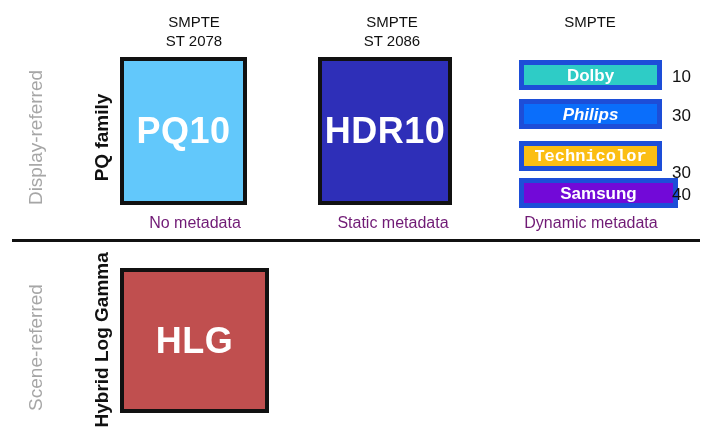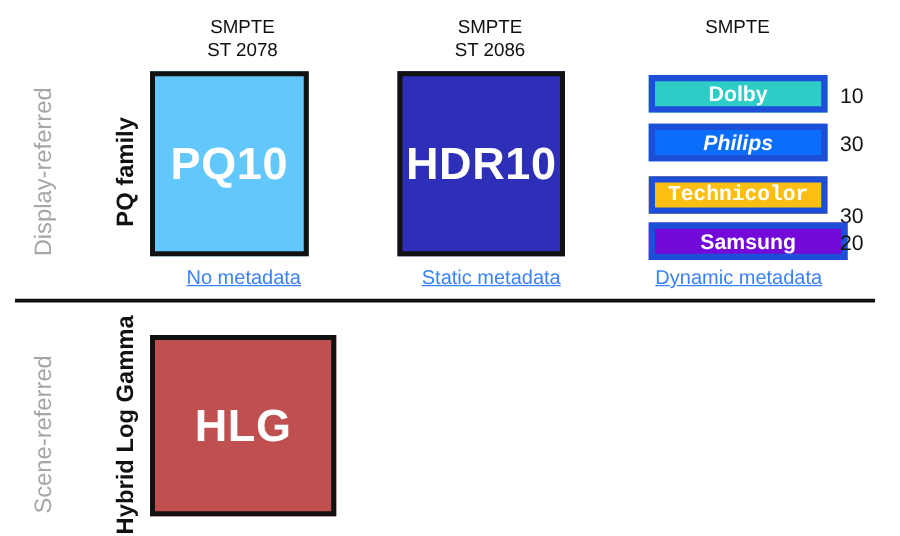--- a/index.html
+++ b/index.html
@@ -61,25 +61,24 @@
     font-size: 36px;
     font-weight: bold;
     letter-spacing: 0.5px;
     line-height: 1;
   }
 
   
   .caption {
     position: absolute;
     text-align: center;
-    color: #3b82f6;
+    color: #701a75;
     font-size: 16px;
     white-space: nowrap;
     line-height: 1;
-    text-decoration: underline;
   }
 
   
   .vendor-bar {
     position: absolute;
     border: 5px solid #1d4ed8;
     box-sizing: border-box;
     display: flex;
     align-items: center;
     justify-content: center;
@@ -147,21 +146,21 @@
   <div class="vendor-num" style="left:672px; top:107px;">30</div>
 
   <div class="vendor-bar" id="bar-2" style="left: 519px; top: 141px; width: 143px; height: 30px; background: rgb(251, 190, 19); font-family: Liberation Mono, monospace;">
     <span class="vendor-bar-label">Technicolor</span>
   </div>
   <div class="vendor-num" style="left:672px; top:164px;">30</div>
 
   <div class="vendor-bar" id="bar-3" style="left: 519px; top: 178px; width: 159px; height: 30px; background: rgb(114, 9, 216);">
     <span class="vendor-bar-label">Samsung</span>
   </div>
-  <div class="vendor-num" style="left:672px; top:186px;">20</div>
+  <div class="vendor-num" style="left:672px; top:186px;">40</div>
 
   <div class="caption" style="left:124px; top:215px; width:142px;">No metadata</div>
   <div class="caption" style="left:512px; top:215px; width:158px;">Dynamic metadata</div>
   <div class="caption" style="left:322px; top:215px; width:142px;">Static metadata</div>
 
   <div class="divider" style="left: 12px; top: 239px; width: 688px; height: 3px; background: rgb(17, 17, 17);"></div>
 
   <div class="vlabel vlabel-outer" style="left:-40px; top:338px; width:150px;">Scene-referred</div>
 
   <div class="vlabel vlabel-inner" style="left:21px; top:338px; width:160px;">Hybrid Log Gamma</div>

